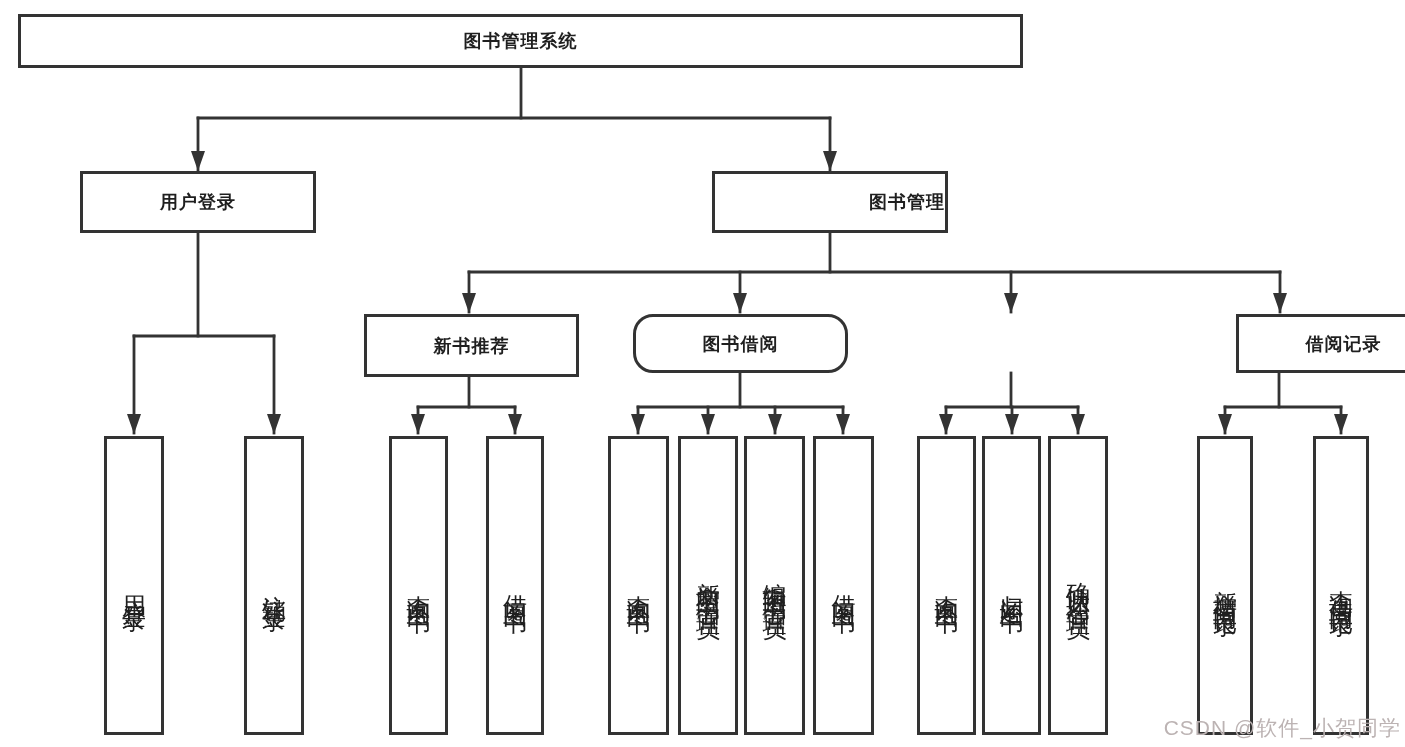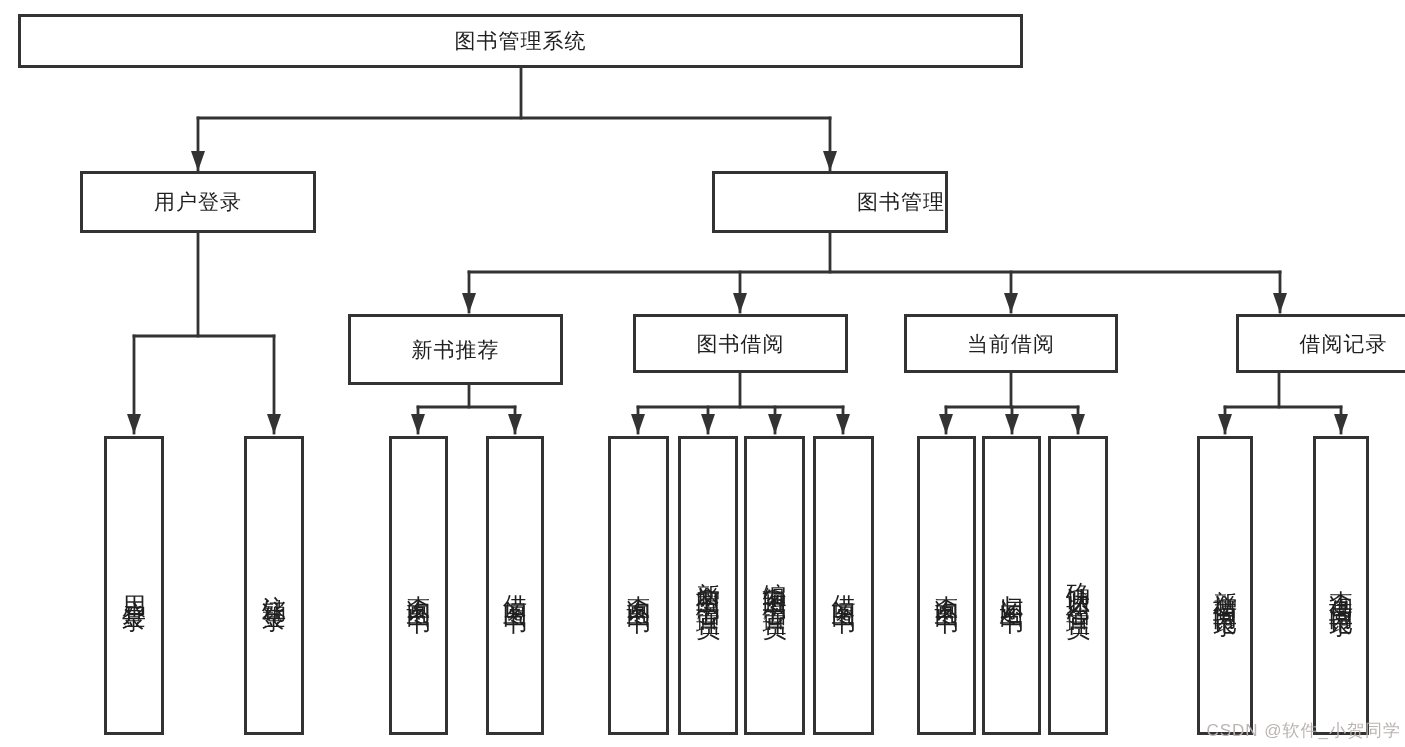--- a/index.html
+++ b/index.html
@@ -12,55 +12,55 @@
     color:var(--text,#1f1f1f);
   }
   .connectors{position:absolute;left:0;top:0;width:1405px;height:747px;pointer-events:none;}
   .box{
     position:absolute;
     border:3px solid var(--line,#333);
     background:#fff;
     box-sizing:border-box;
     display:flex;align-items:center;justify-content:center;
   }
-  .h .label{font-size:21px;letter-spacing:1px;white-space:nowrap;}
+  .h .label{font-size:18px;letter-spacing:1px;white-space:nowrap;font-weight:bold;}
   .v .label{
     writing-mode:vertical-rl;
     text-orientation:mixed;
     font-size:24px;
     letter-spacing:5px;
     line-height:1;
     white-space:nowrap;
   }
   
   #n-root        {left:18px;  top:14px;  width:1005px; height:54px;}
   #n-login       {left:80px;  top:171px; width:236px;  height:62px;}
   #n-mgmt        {left:712px; top:171px; width:236px;  height:62px;justify-content:flex-end;}
-  #n-newbook     {left:348px; top:314px; width:215px;  height:71px;}
-  #n-borrow      {left:633px; top:314px; width:215px;  height:59px;}
+  #n-newbook     {left:364px; top:314px; width:215px;  height:63px;}
+  #n-borrow      {left:633px; top:314px; width:215px;  height:59px;border-radius:20px;}
   #n-current     {left:904px; top:314px; width:214px;  height:59px;}
   #n-records     {left:1236px;top:314px; width:215px;  height:59px;}
   .leaf{top:436px;height:299px;}
   #l-userlogin   {left:104px; width:60px;}
   #l-logout      {left:244px; width:60px;}
   #l-nb-query    {left:389px; width:59px;}
   #l-nb-borrow   {left:486px; width:58px;}
   #l-bb-query    {left:608px; width:61px;}
   #l-bb-add      {left:678px; width:60px;}
   #l-bb-edit     {left:744px; width:61px;}
   #l-bb-borrow   {left:813px; width:61px;}
   #l-cb-query    {left:917px; width:59px;}
   #l-cb-return   {left:982px; width:59px;}
   #l-cb-confirm  {left:1048px;width:60px;}
   #l-rec-add     {left:1197px;width:56px;}
   #l-rec-query   {left:1313px;width:56px;}
   .watermark{
     position:absolute;
     right:4px;bottom:5px;
-    font-size:17px;
+    font-size:21px;
     letter-spacing:1px;
     color:var(--wm,#bcb3b3);
     white-space:nowrap;
   }
 </style>
 </head>
 <body>
 
 <div class="canvas">
 
@@ -124,23 +124,20 @@
   <div class="box h" id="n-mgmt">
     <span class="label">图书管理</span>
   </div>
 
   <div class="box h" id="n-newbook">
     <span class="label">新书推荐</span>
   </div>
   <div class="box h" id="n-borrow">
     <span class="label">图书借阅</span>
   </div>
-  <div class="box h" id="n-current">
-    <span class="label">当前借阅</span>
-  </div>
   <div class="box h" id="n-records">
     <span class="label">借阅记录</span>
   </div>
 
   <div class="box v leaf" id="l-userlogin">
     <span class="label">用户登录</span>
   </div>
   <div class="box v leaf" id="l-logout">
     <span class="label">注销登录</span>
   </div>

